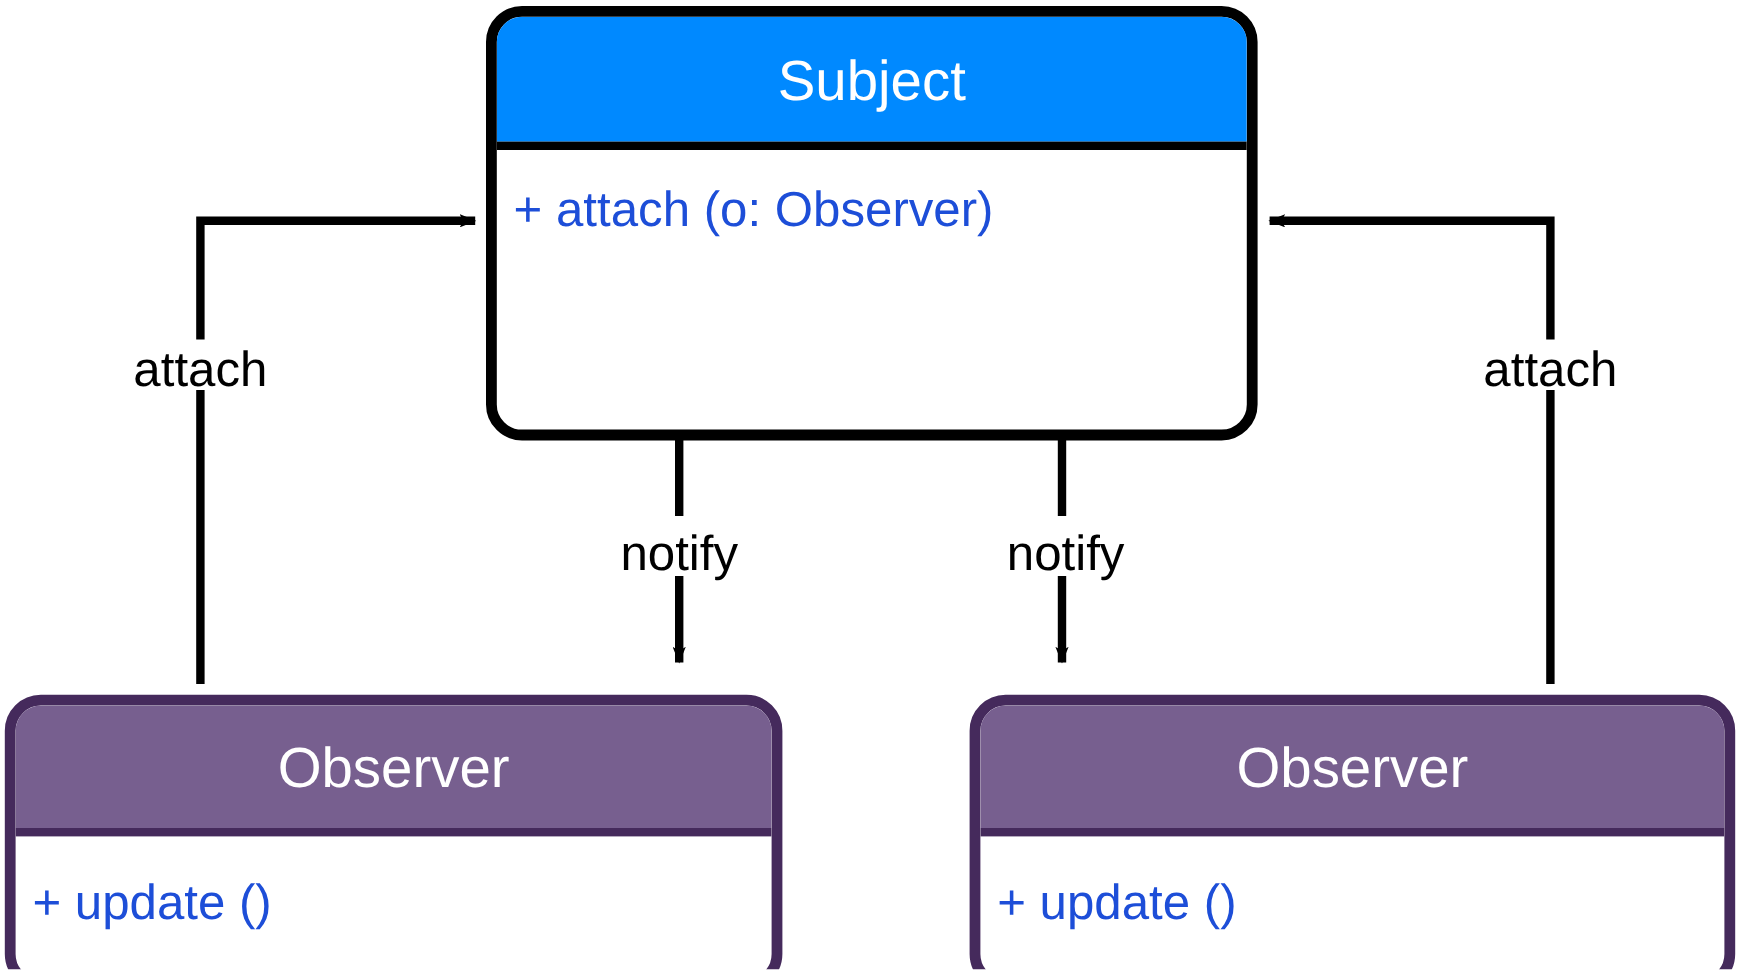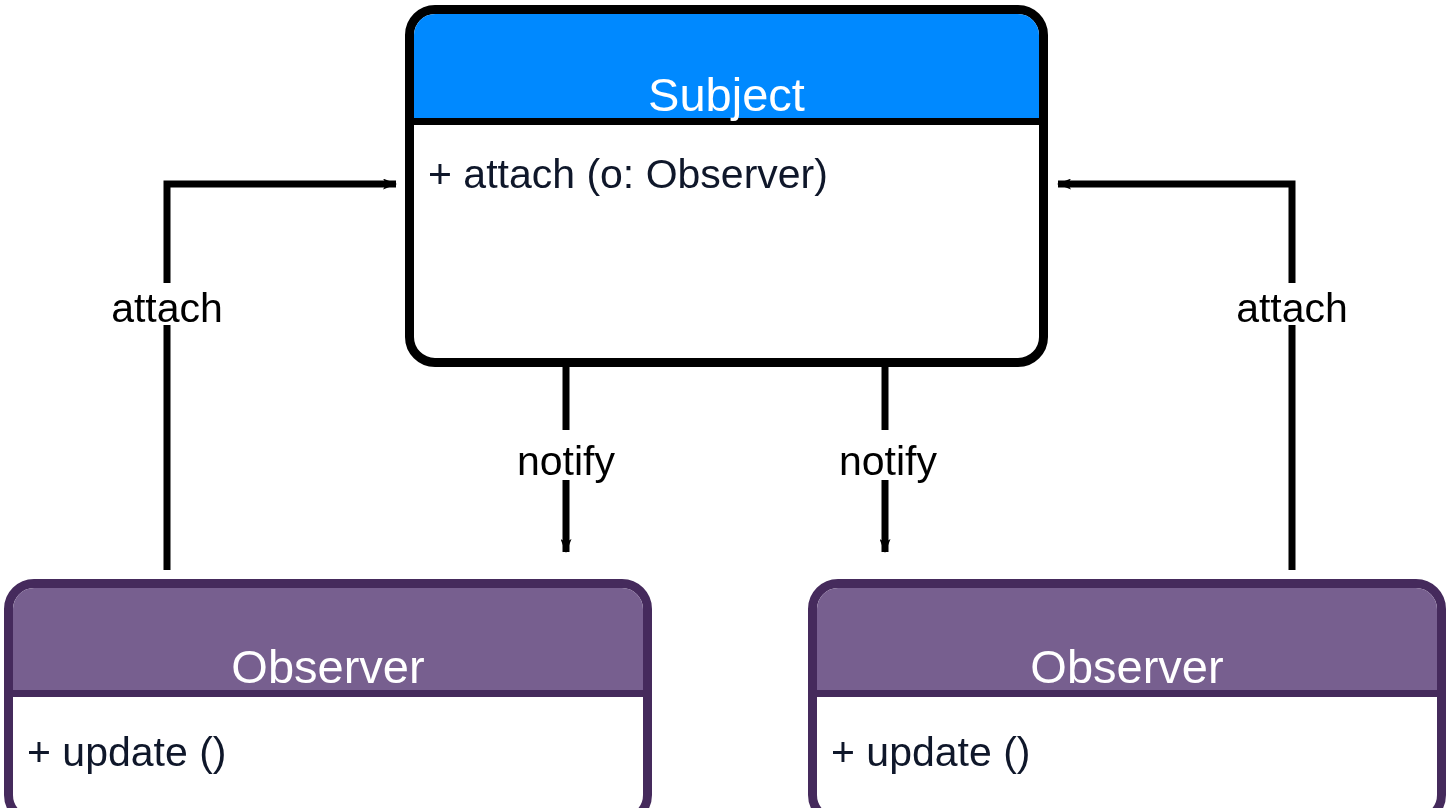--- a/index.html
+++ b/index.html
@@ -33,34 +33,34 @@
     position: absolute;
     box-sizing: border-box;
     border-radius: 30px;
     overflow: hidden;
     background: #ffffff;
   }
   .uml-header {
     box-sizing: border-box;
     width: 100%;
     display: flex;
-    align-items: flex-end;
+    align-items: center;
     justify-content: center;
     color: #ffffff;
     font-size: 47px;
     line-height: 1;
     letter-spacing: 0px;
   }
   .uml-body {
     box-sizing: border-box;
     width: 100%;
     display: flex;
     flex-direction: column;
     justify-content: flex-start;
-    color: #0f172a;
+    color: #1d4ed8;
     font-size: 41px;
     line-height: 1.34;
   }
   .uml-member {
     white-space: nowrap;
   }
 
   
   #subject-class {
     left: 405px;

